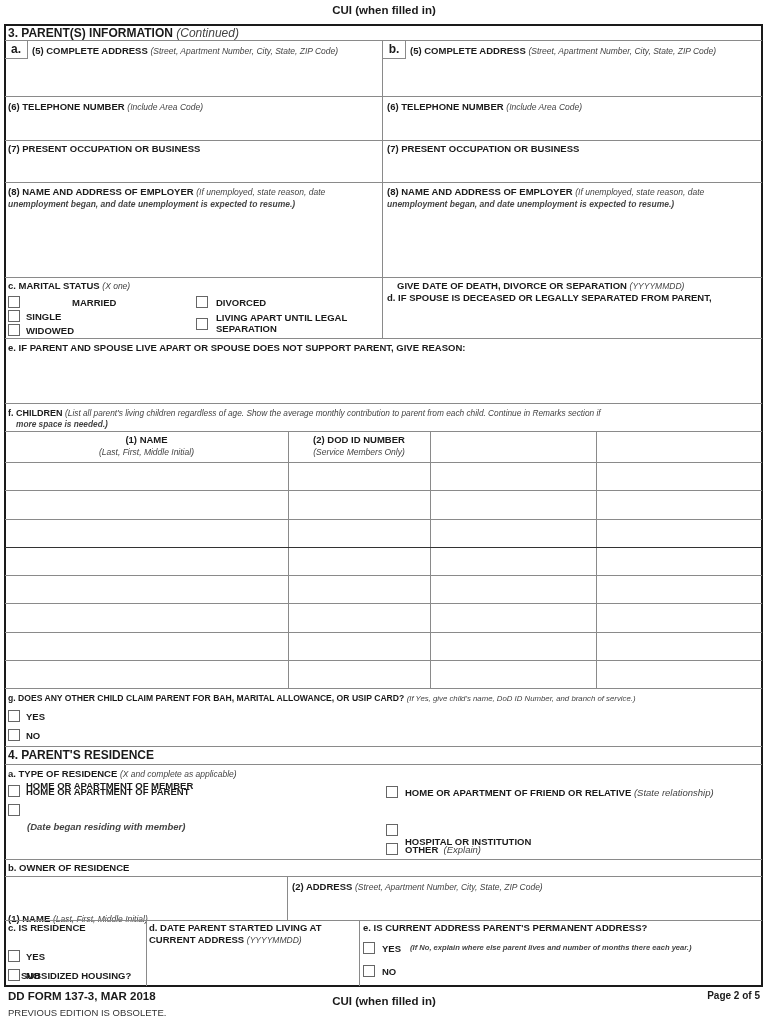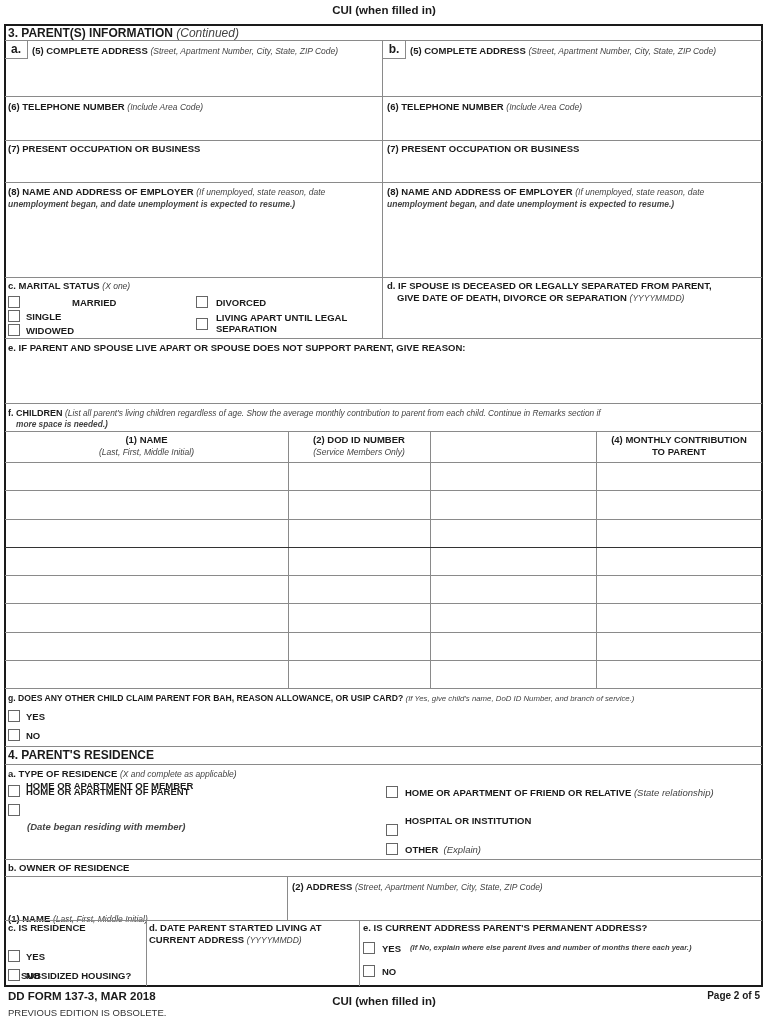--- a/index.html
+++ b/index.html
@@ -103,22 +103,22 @@
 <div class="abs optlbl" style="left:26px; top:325px;">WIDOWED</div>
 <div class="abs cb" style="left:196px; top:296px;"></div>
 <div class="abs optlbl" style="left:216px; top:297px;">DIVORCED</div>
 <div class="abs cb" style="left:196px; top:318px;"></div>
 <div class="abs optlbl" style="left:216px; top:312px;">
   <div>LIVING APART UNTIL LEGAL</div>
   <div>SEPARATION</div>
 </div>
 
 <div class="abs lbl" style="left:387px; top:280px;">
+  <div style="padding-left:10px;"><span>GIVE DATE OF DEATH, DIVORCE OR SEPARATION</span> <span class="i">(YYYYMMDD)</span></div>
   <div>d. IF SPOUSE IS DECEASED OR LEGALLY SEPARATED FROM PARENT,</div>
-  <div style="padding-left:10px;"><span>GIVE DATE OF DEATH, DIVORCE OR SEPARATION</span> <span class="i">(YYYYMMDD)</span></div>
 </div>
 <input class="abs field" style="left: 387px; top: 308px; width: 370px; height: 26px;" value="">
 
 <div class="abs hline" style="left:5px; top:338px; width:757px;"></div>
 
 <div class="abs lbl" style="left:8px; top:342px;">e. IF PARENT AND SPOUSE LIVE APART OR SPOUSE DOES NOT SUPPORT PARENT, GIVE REASON:</div>
 <textarea class="abs field" style="left: 8px; top: 356px; width: 750px; height: 44px; resize: none;" value=""></textarea>
 <div class="abs hline" style="left:5px; top:403px; width:757px;"></div>
 
 <div class="abs lbl" style="left:8px; top:407px; font-size:9px;">
@@ -129,24 +129,20 @@
 <div class="abs hline" style="left:5px; top:431px; width:757px;"></div>
 
 <div id="children-table" class="abs" style="left:5px; top:432px; width:757px; height:256px;">
     <div class="abs th" style="left: 0px; top: 2px; width: 283px;">
       <div>(1) NAME</div>
       <div class="i">(Last, First, Middle Initial)</div>
     </div>
     <div class="abs th" style="left: 283px; top: 2px; width: 142px;">
       <div>(2) DOD ID NUMBER</div>
       <div class="i">(Service Members Only)</div>
-    </div>
-    <div class="abs th" style="left: 591px; top: 2px; width: 166px;">
-      <div>(4) MONTHLY CONTRIBUTION</div>
-      <div>TO PARENT</div>
     </div>
     <div class="abs vline" style="left: 283px; top: 0px; height: 256px;"></div>
     <div class="abs vline" style="left: 425px; top: 0px; height: 256px;"></div>
     <div class="abs vline" style="left: 591px; top: 0px; height: 256px;"></div>
     <div class="abs hline" style="left: 0px; top: 30px; width: 757px;"></div>
     <input class="abs field cell" value="" style="left: 3px; top: 33px; width: 277px; height: 22.25px;">
     <input class="abs field cell" value="" style="left: 286px; top: 33px; width: 136px; height: 22.25px;">
     <input class="abs field cell" value="" style="left: 428px; top: 33px; width: 160px; height: 22.25px;">
     <input class="abs field cell" value="" style="left: 594px; top: 33px; width: 160px; height: 22.25px;">
     <div class="abs hline" style="left: 0px; top: 58.25px; width: 757px;"></div>
@@ -182,21 +178,21 @@
     <div class="abs hline" style="left: 0px; top: 227.75px; width: 757px;"></div>
     <input class="abs field cell" value="" style="left: 3px; top: 230.75px; width: 277px; height: 22.25px;">
     <input class="abs field cell" value="" style="left: 286px; top: 230.75px; width: 136px; height: 22.25px;">
     <input class="abs field cell" value="" style="left: 428px; top: 230.75px; width: 160px; height: 22.25px;">
     <input class="abs field cell" value="" style="left: 594px; top: 230.75px; width: 160px; height: 22.25px;">
   </div>
 
 <div class="abs hline" style="left:5px; top:688px; width:757px;"></div>
 
 <div class="abs lbl" style="left:8px; top:692px; font-size:8.6px;">
-  <span>g. DOES ANY OTHER CHILD CLAIM PARENT FOR BAH, REASON ALLOWANCE, OR USIP CARD?</span>
+  <span>g. DOES ANY OTHER CHILD CLAIM PARENT FOR BAH, MARITAL ALLOWANCE, OR USIP CARD?</span>
   <span class="i" style="font-size:7.8px;">(If Yes, give child's name, DoD ID Number, and branch of service.)</span>
 </div>
 <div class="abs cb" style="left:8px; top:710px;"></div>
 <div class="abs optlbl" style="left:26px; top:711px;">YES</div>
 <div class="abs cb" style="left:8px; top:729px;"></div>
 <div class="abs optlbl" style="left:26px; top:730px;">NO</div>
 <div class="abs hline" style="left:5px; top:746px; width:757px;"></div>
 
 <div class="abs sechead" style="left:8px; top:748px;">4. PARENT'S RESIDENCE</div>
 <div class="abs hline" style="left:5px; top:764px; width:757px;"></div>
@@ -210,21 +206,21 @@
 <div class="abs cb" style="left:8px; top:804px;"></div>
 <div class="abs optlbl" style="left:26px; top:780px;">HOME OR APARTMENT OF MEMBER</div>
 <div class="abs lbl i" style="left:27px; top:821px;">(Date began residing with member)</div>
 
 <div class="abs cb" style="left:386px; top:786px;"></div>
 <div class="abs optlbl" style="left:405px; top:787px;">
   <span>HOME OR APARTMENT OF FRIEND OR RELATIVE</span>
   <span class="i">(State relationship)</span>
 </div>
 <div class="abs cb" style="left:386px; top:824px;"></div>
-<div class="abs optlbl" style="left:405px; top:815px;text-align:center;">HOSPITAL OR INSTITUTION</div>
+<div class="abs optlbl" style="left:405px; top:836px;text-align:center;">HOSPITAL OR INSTITUTION</div>
 <div class="abs cb" style="left:386px; top:843px;"></div>
 <div class="abs optlbl" style="left:405px; top:844px;">
   <span>OTHER</span>&nbsp;
   <span class="i">(Explain)</span>
 </div>
 
 <div class="abs hline" style="left:5px; top:859px; width:757px;"></div>
 
 <div class="abs lbl" style="left:8px; top:862px;">b. OWNER OF RESIDENCE</div>
 <div class="abs hline" style="left:5px; top:876px; width:757px;"></div>

